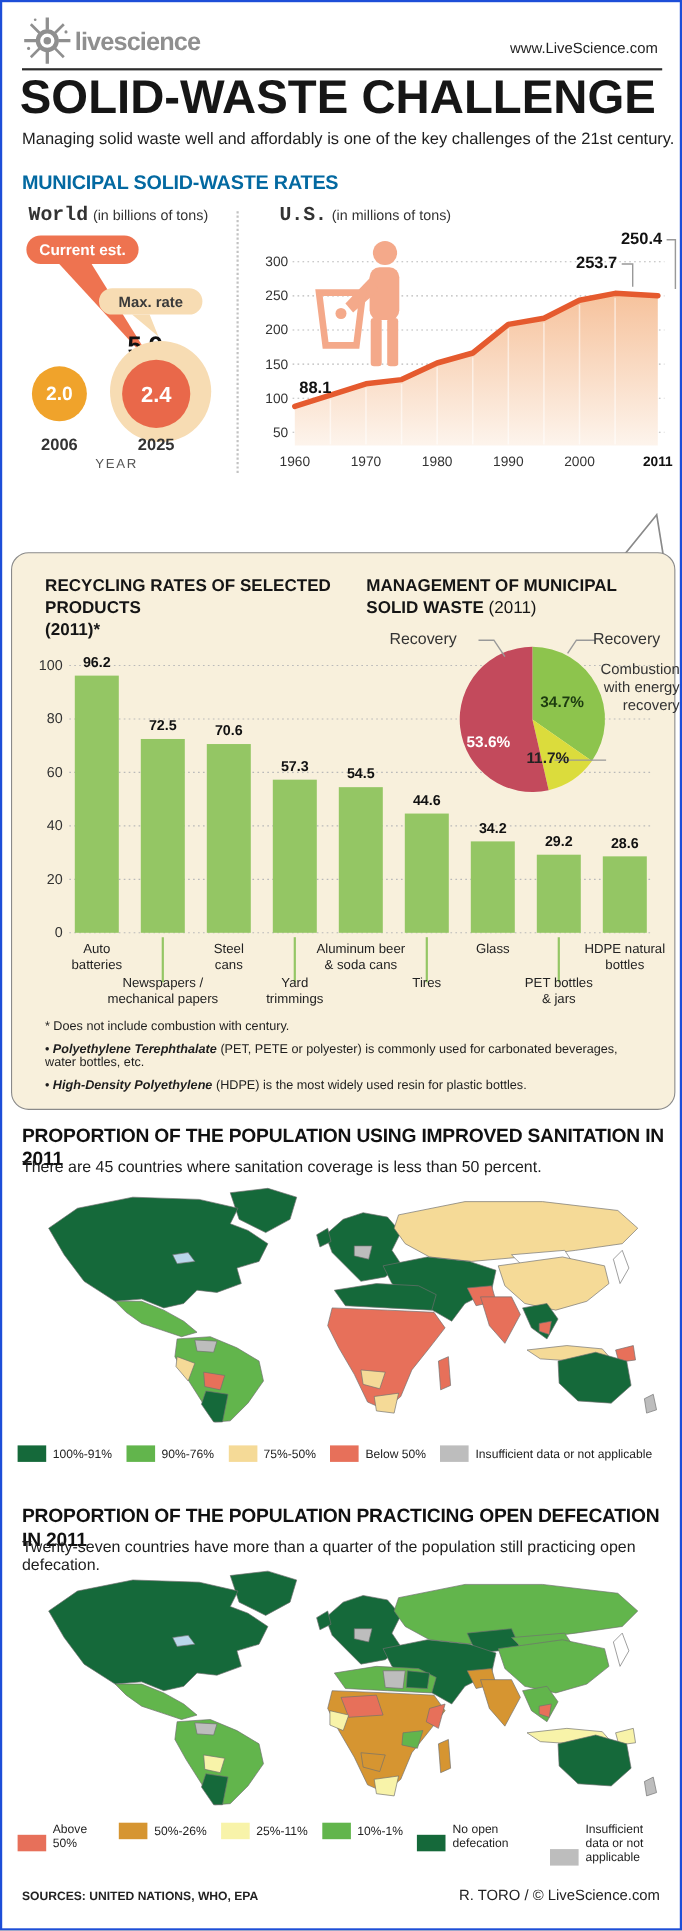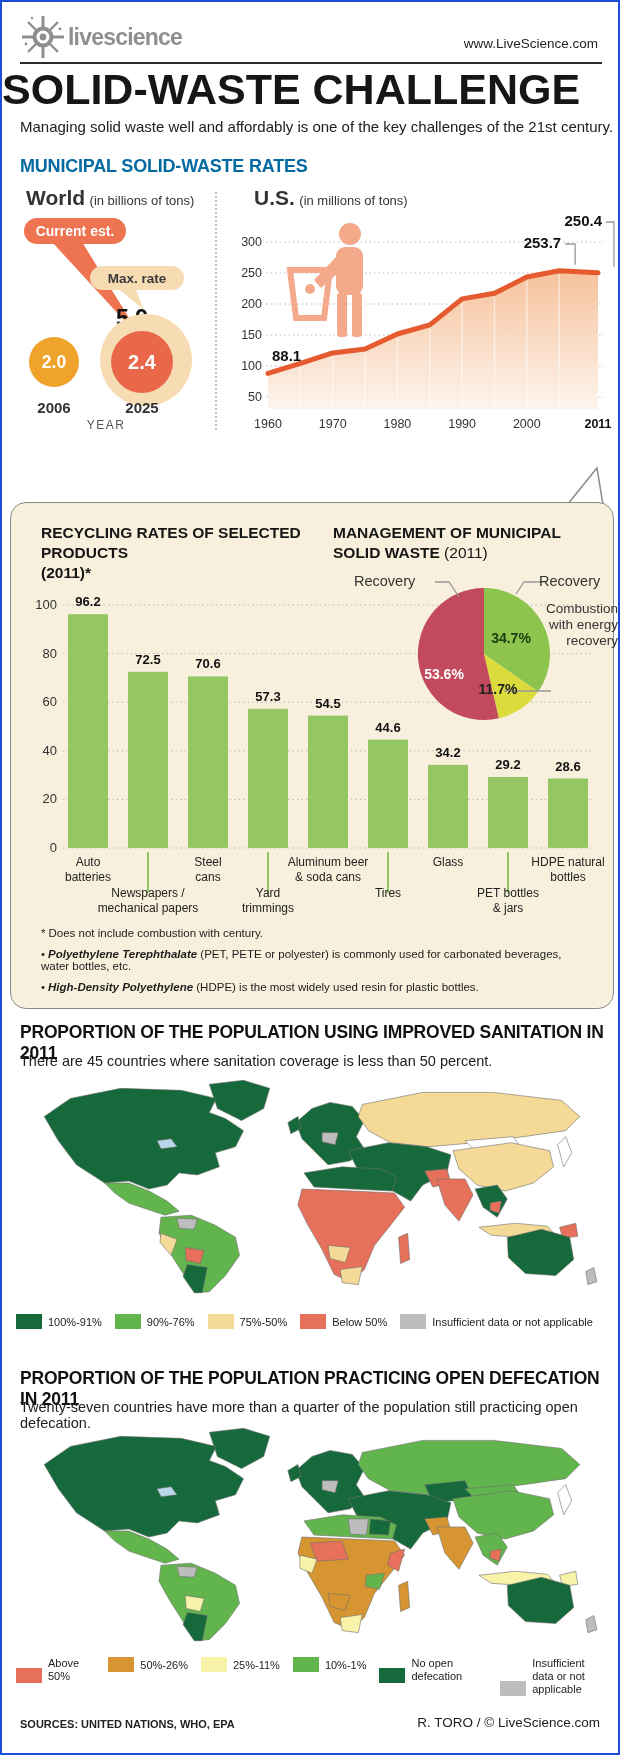--- a/index.html
+++ b/index.html
@@ -3,24 +3,24 @@
 <meta charset="utf-8">
 <style>
   html,body{margin:0;padding:0;background:#9a9a9a;}
   .page{position:relative;width:620px;height:1755px;background:#fff;border:2px solid #1d4ed8;
         box-sizing:border-box;font-family:"Liberation Sans",sans-serif;color:#1a1a1a;overflow:hidden;}
   .abs{position:absolute;}
   .hline{left:18px;right:16px;top:60px;border-top:2px solid #2b2b2b;height:0;}
   .logo{left:18px;top:12px;display:flex;align-items:center;gap:2px;}
   .logo-text{font-size:23px;font-weight:700;color:#8f8f8f;letter-spacing:-0.8px;}
   .site-url{right:20px;top:34px;font-size:13.5px;color:#222;}
-  .main-title{left:0;top:63px;font-size:43px;font-weight:800;letter-spacing:0;white-space:nowrap;color:#161616;}
+  .main-title{left:16px;top:63px;font-size:43px;font-weight:800;letter-spacing:0;white-space:nowrap;color:#161616;}
   .subtitle{left:18px;top:116px;font-size:15px;color:#202020;}
   .sec-head{left:18px;top:154px;font-size:18px;font-weight:800;letter-spacing:-0.2px;color:#0369a1;}
-  .chart-title{font-size:21px;font-weight:700;color:#333;}
+  .chart-title{font-size:18px;font-weight:700;color:#333;font-family:Liberation Mono, monospace;}
   .unit{font-size:13px;font-weight:400;color:#333;}
   .world-block{left:16px;top:184px;width:196px;}
   .us-block{left:228px;top:184px;width:390px;}
   .us-block .tt{padding-left:24px;}
   .vsep{left:213px;top:190px;height:238px;border-left:2px dotted #c2c2c2;width:0;}
   svg text{font-family:"Liberation Sans",sans-serif;}
   .grid{stroke:#b9b9b9;stroke-width:1;stroke-dasharray:1.5 3;}
   .tick{font-size:12.5px;fill:#333;}
   .tickb{font-size:12.5px;fill:#111;font-weight:700;}
   .vwhite{stroke:#ffffff;stroke-opacity:.55;stroke-width:1.4;}

